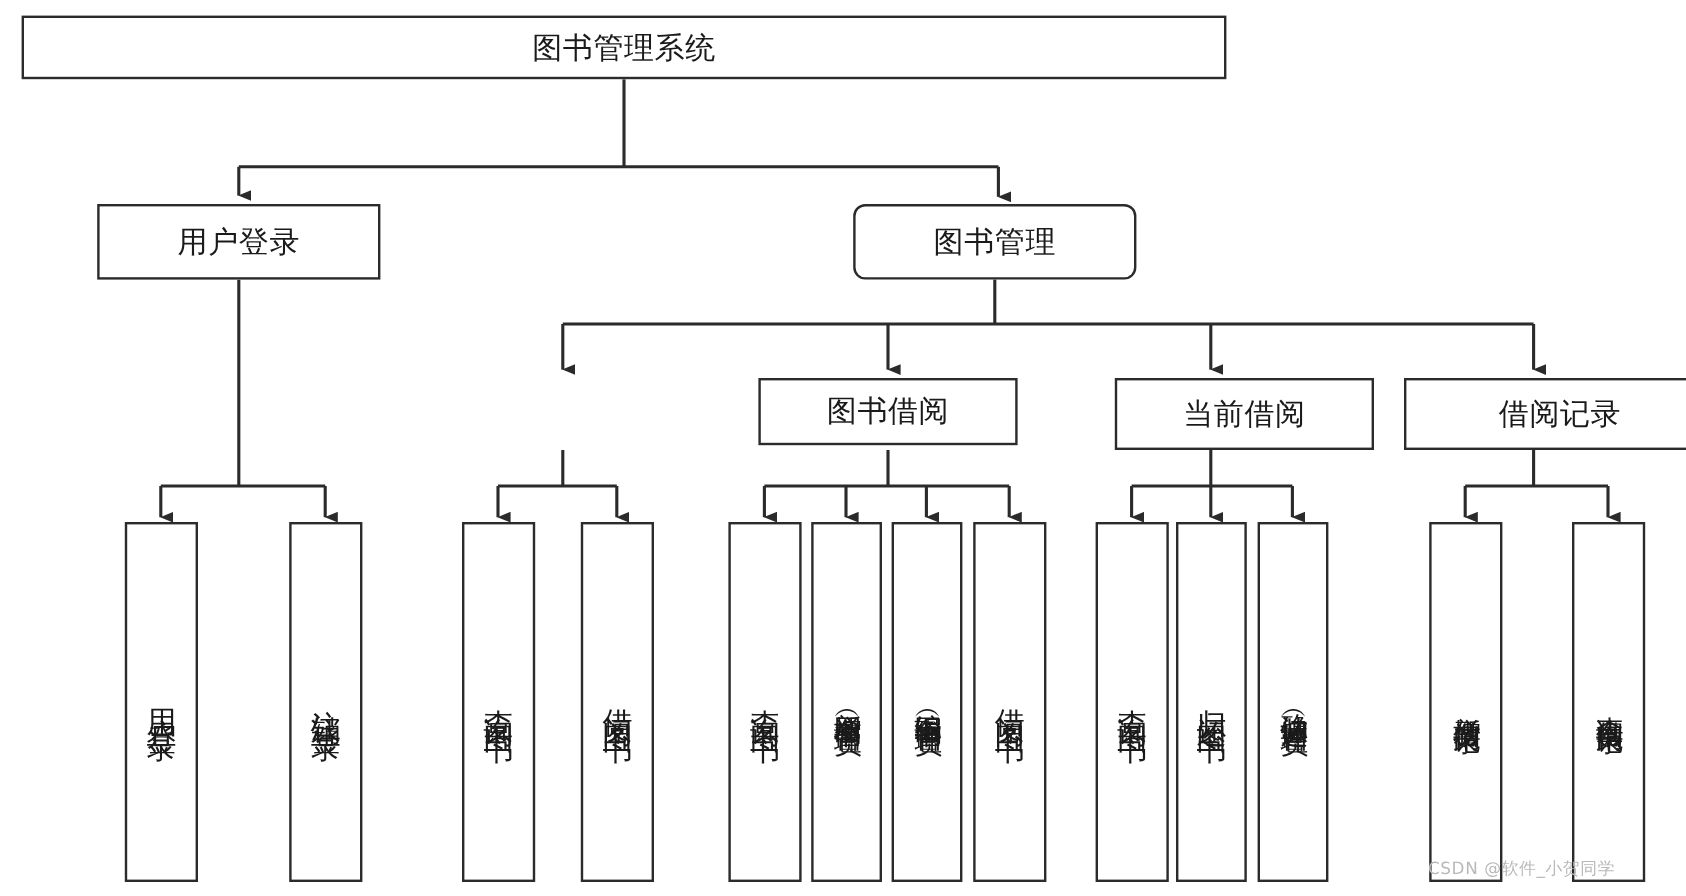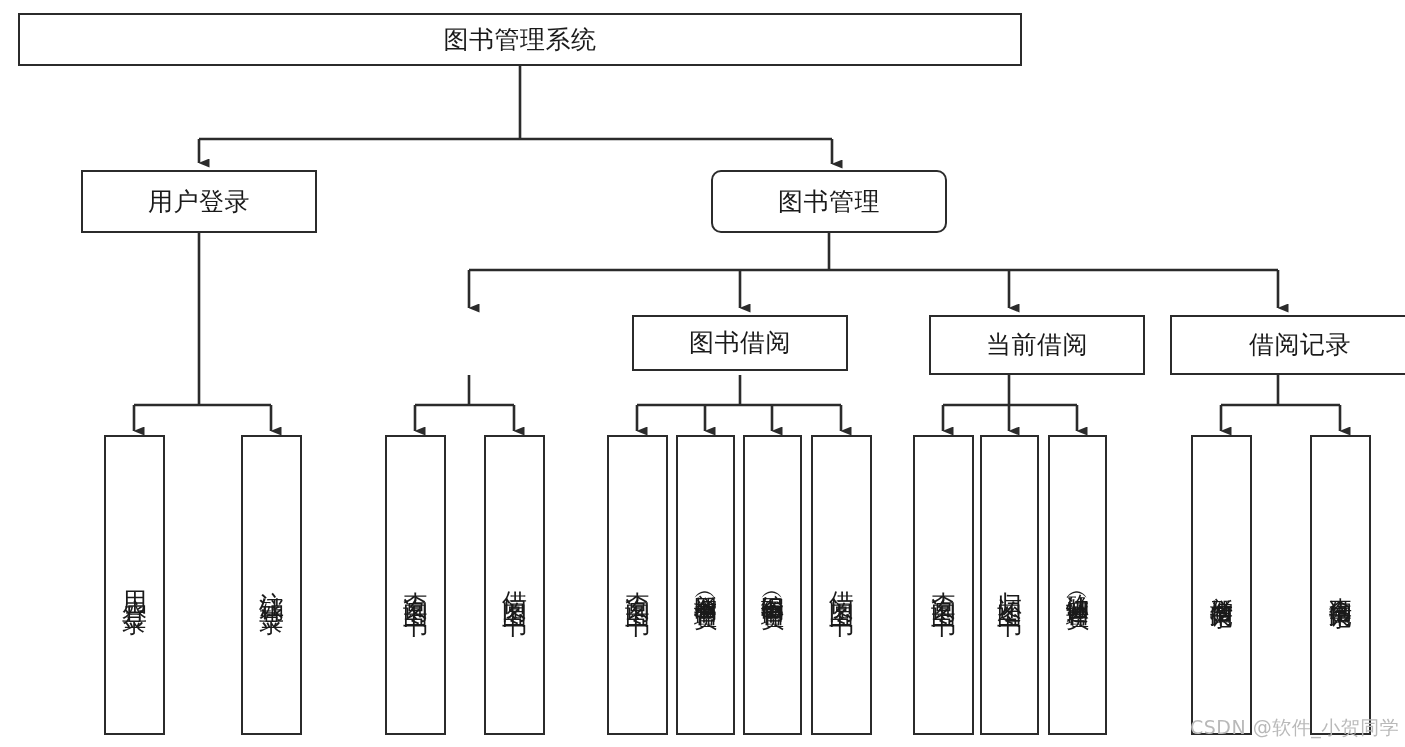--- a/index.html
+++ b/index.html
@@ -61,21 +61,21 @@
     letter-spacing: 7px;
     white-space: nowrap;
   }
   .node.v.tight .lbl {
     font-size: 23px;
     letter-spacing: 2px;
   }
   .watermark {
     position: absolute;
     color: #b9b9b9;
-    font-size: 19px;
+    font-size: 14px;
     letter-spacing: 0.5px;
     white-space: nowrap;
     font-family: "DejaVu Sans", "Liberation Sans", sans-serif;
   }
 </style>
 </head>
 <body>
 
 <div id="canvas">
 

